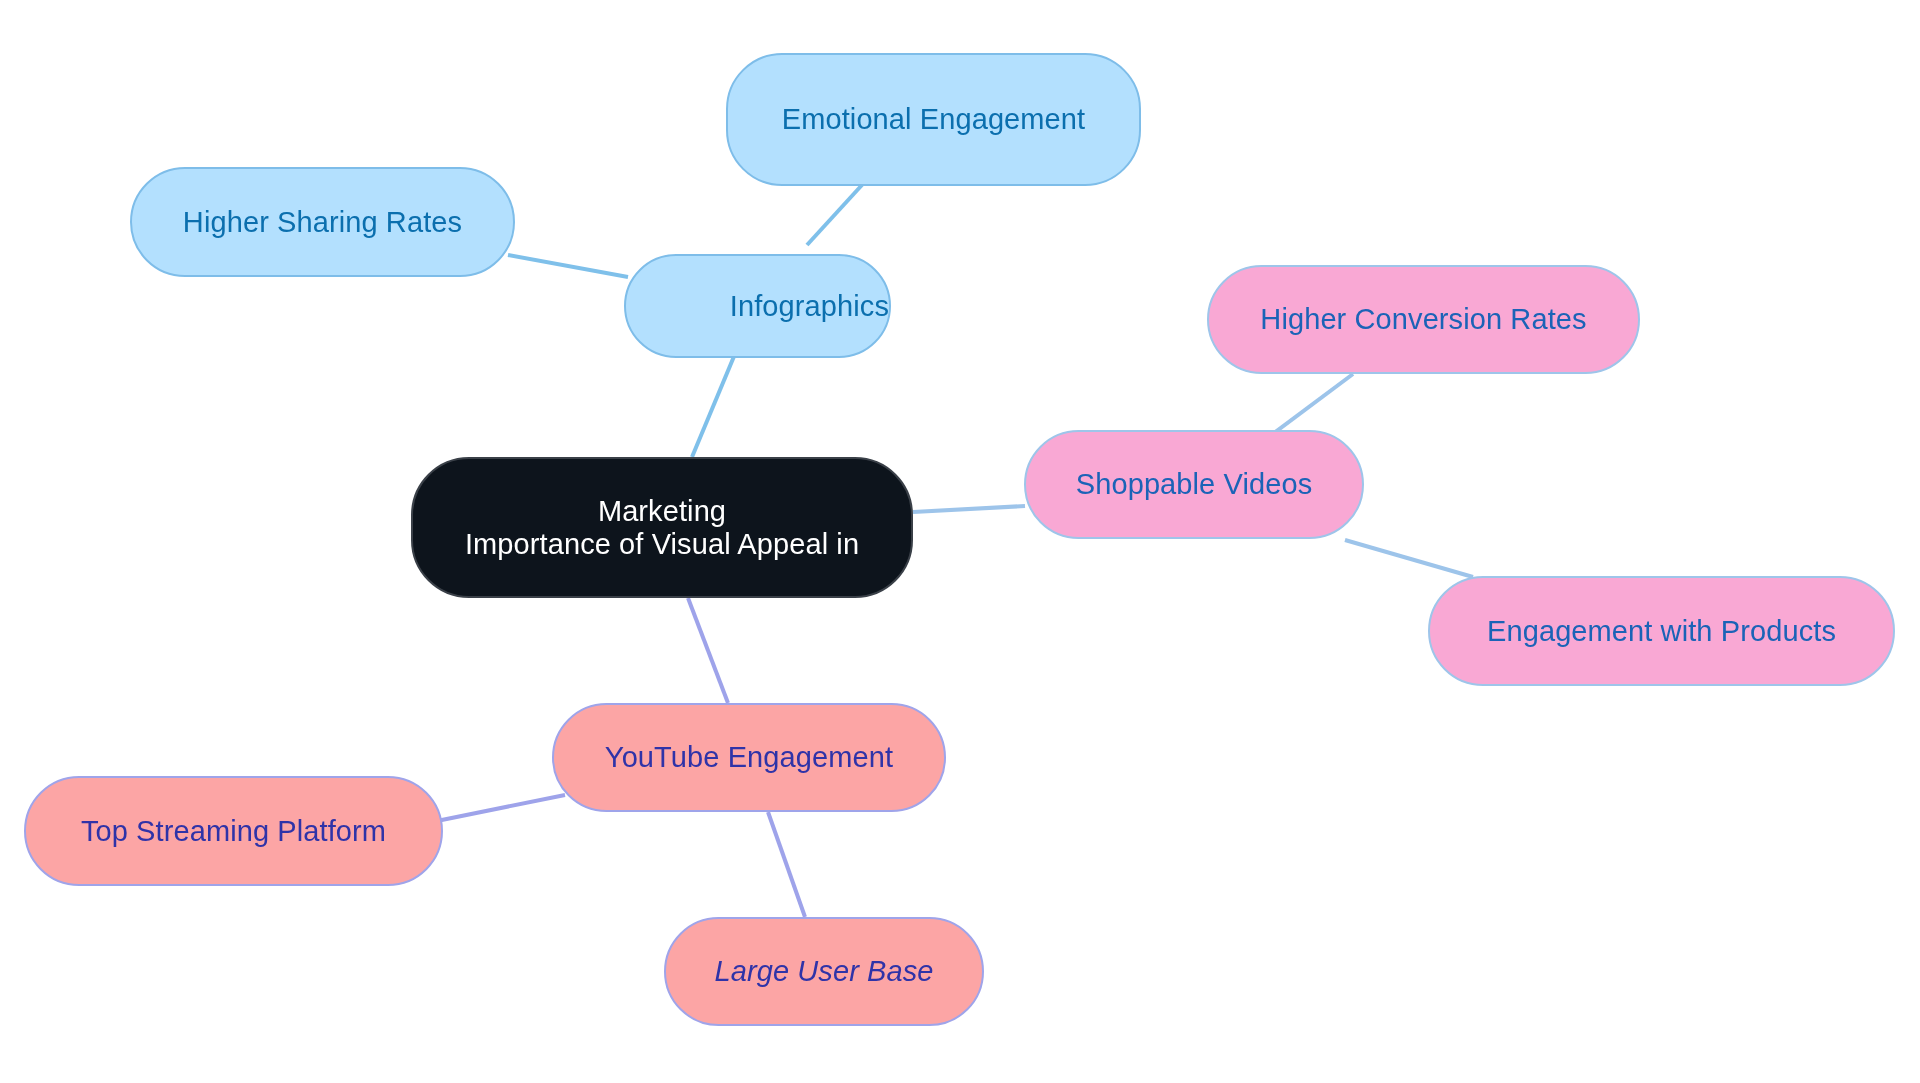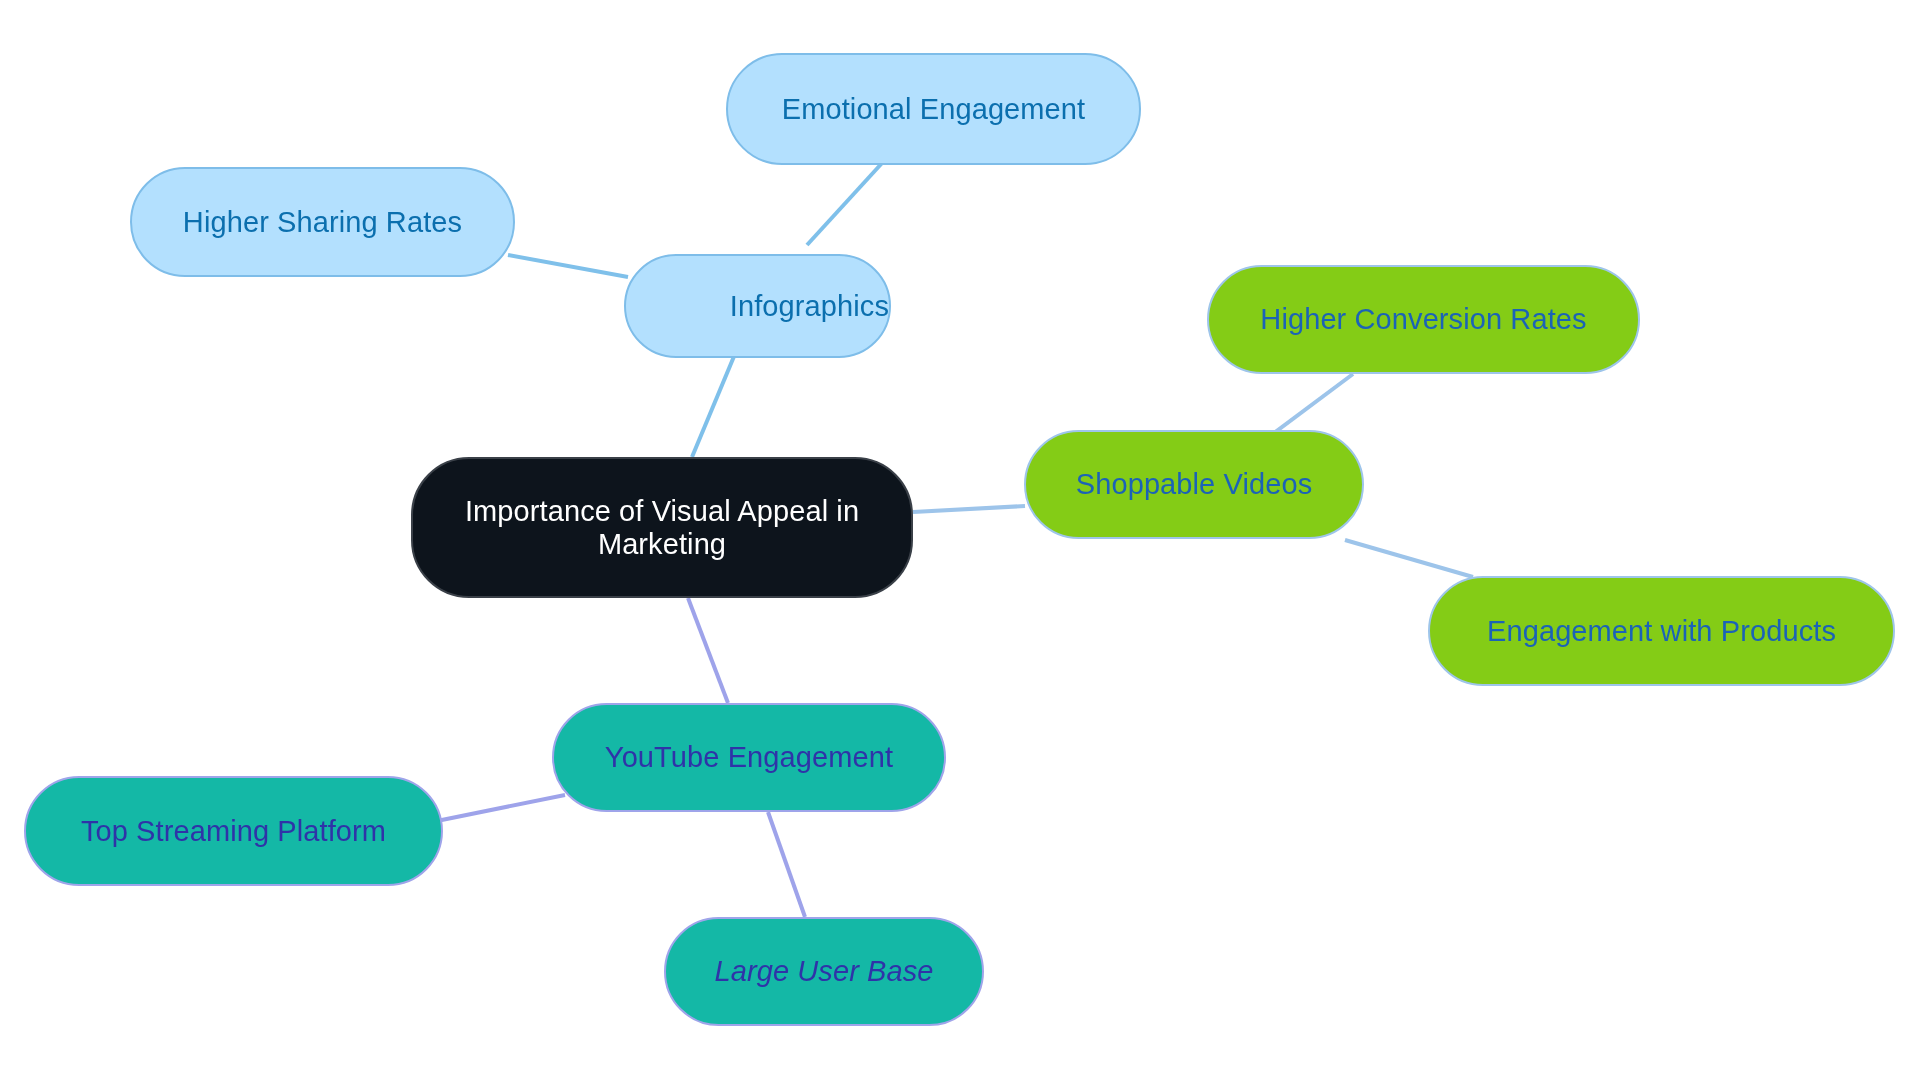--- a/index.html
+++ b/index.html
@@ -5,50 +5,50 @@
     html, body { margin: 0; padding: 0; background: #ffffff; }
     body { width: 1920px; height: 1083px; position: relative; overflow: hidden;
            font-family: "Liberation Sans", "DejaVu Sans", sans-serif; }
     #edges { position: absolute; left: 0; top: 0; width: 1920px; height: 1083px; }
     .node { position: absolute; box-sizing: border-box; display: flex; align-items: center;
             justify-content: center; text-align: center; border-radius: 56px;
             border: 2px solid; font-size: 29px; line-height: 33px; letter-spacing: 0.1px; }
     .node span { display: block; }
     .g-root { background: #0d141c; border-color: #3a4048; color: #ffffff; border-radius: 58px; }
     .g-info { background: #b3e0fe; border-color: #7ebde9; color: #0b6fae; }
-    .g-shop { background: #84cc16; border-color: #9ec5ea; color: #1b63b7; }
-    .g-yt   { background: #14b8a6; border-color: #9fa4ea; color: #2f33a8; }
+    .g-shop { background: #f9a8d4; border-color: #9ec5ea; color: #1b63b7; }
+    .g-yt   { background: #fca5a5; border-color: #9fa4ea; color: #2f33a8; }
   </style>
 </head>
 <body>
 
 <svg id="edges" xmlns="http://www.w3.org/2000/svg">
   <line x1="692" y1="457" x2="735" y2="354" stroke="#7fc0ea" stroke-width="4"></line>
   <line x1="807" y1="245" x2="883" y2="162" stroke="#7fc0ea" stroke-width="4"></line>
   <line x1="628" y1="277" x2="508" y2="255" stroke="#7fc0ea" stroke-width="4"></line>
   <line x1="913" y1="512" x2="1025" y2="506" stroke="#9dc4ea" stroke-width="4"></line>
   <line x1="1262" y1="442" x2="1353" y2="374" stroke="#9dc4ea" stroke-width="4"></line>
   <line x1="1345" y1="540" x2="1473" y2="577" stroke="#9dc4ea" stroke-width="4"></line>
   <line x1="688" y1="598" x2="728" y2="703" stroke="#9ea3ea" stroke-width="4"></line>
   <line x1="565" y1="795" x2="427" y2="823" stroke="#9ea3ea" stroke-width="4"></line>
   <line x1="768" y1="812" x2="805" y2="917" stroke="#9ea3ea" stroke-width="4"></line>
 </svg>
 
 <div class="node g-root" style="left:411px; top:457px; width:502px; height:141px;">
   <div>
+    <span>Marketing</span>
     <span>Importance of Visual Appeal in</span>
-    <span>Marketing</span>
   </div>
 </div>
 
 <div class="node g-info" style="left:624px; top:254px; width:267px; height:104px;justify-content:flex-end;">
   <span>Infographics</span>
 </div>
 
-<div class="node g-info" style="left:726px; top:53px; width:415px; height:112px;">
+<div class="node g-info" style="left:726px; top:53px; width:415px; height:133px;">
   <span>Emotional Engagement</span>
 </div>
 
 <div class="node g-info" style="left:130px; top:167px; width:385px; height:110px;justify-content:center;">
   <span>Higher Sharing Rates</span>
 </div>
 
 <div class="node g-shop" style="left:1024px; top:430px; width:340px; height:109px;">
   <span>Shoppable Videos</span>
 </div>

